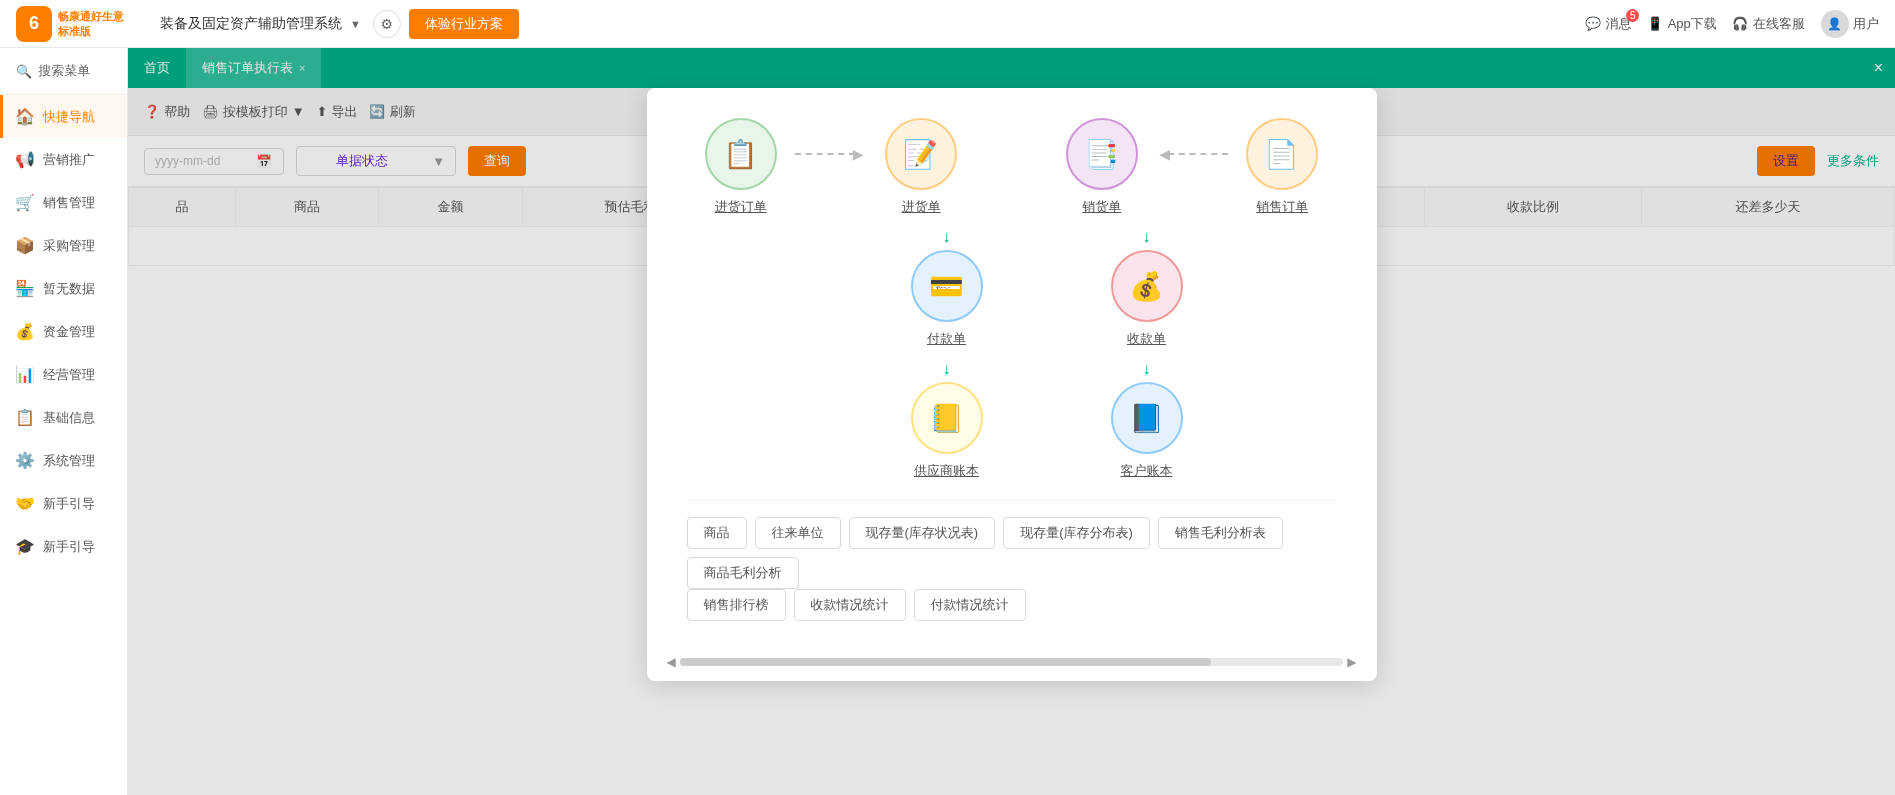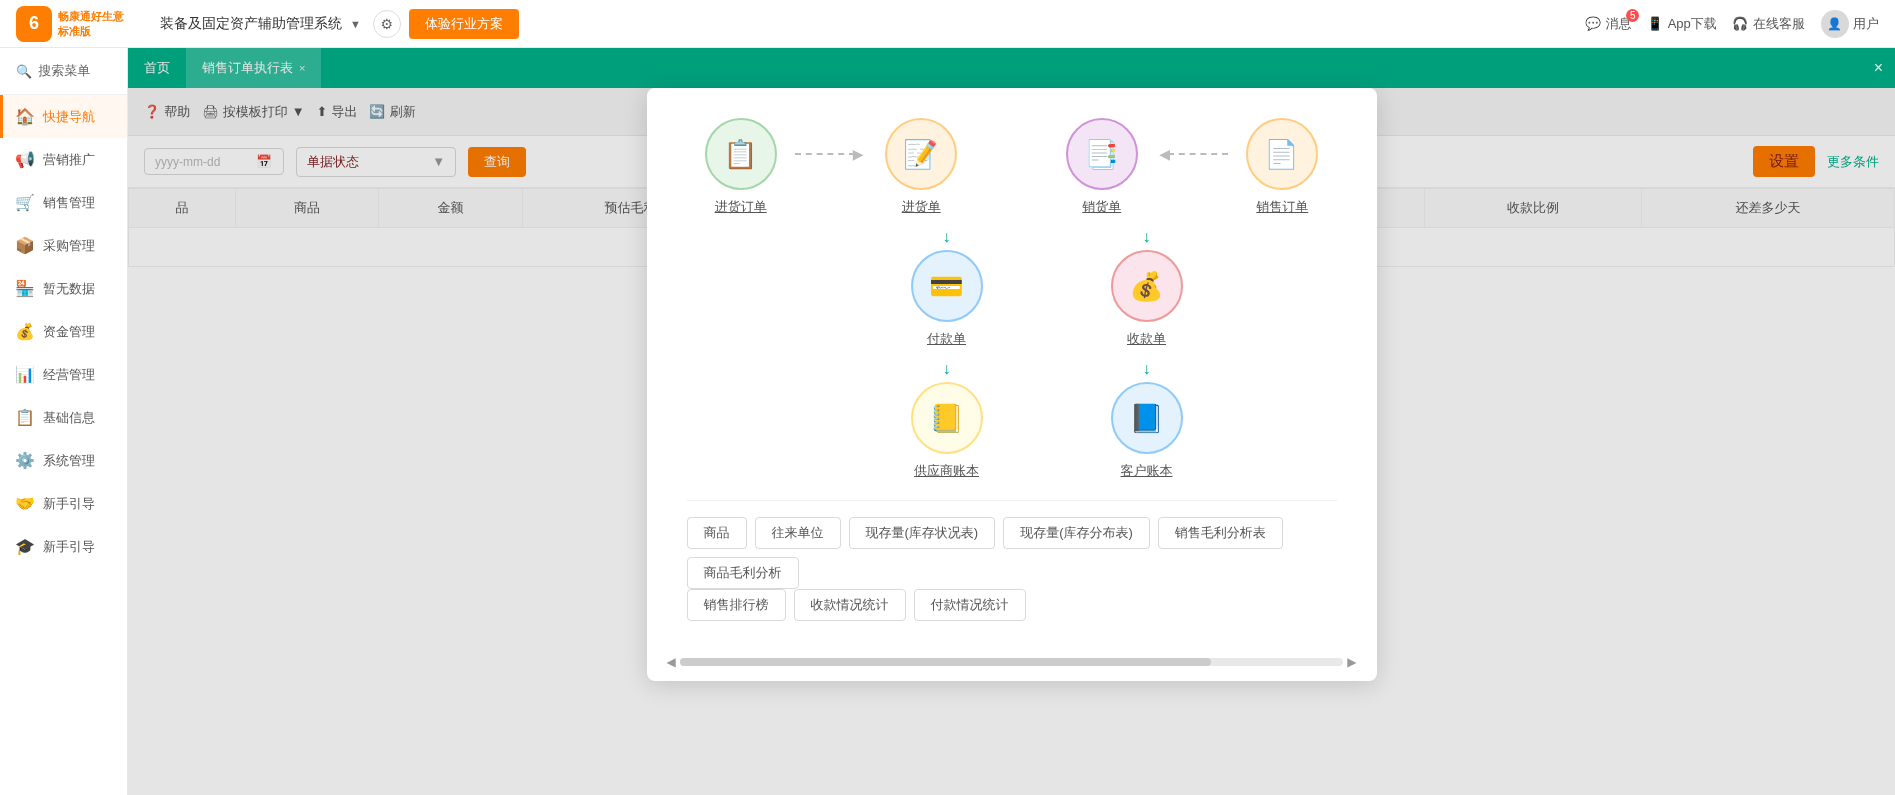--- a/index.html
+++ b/index.html
@@ -41,21 +41,21 @@
 
     
     .content-toolbar { height: 48px; background: #f5f5f5; display: flex; align-items: center; padding: 0 16px; gap: 12px; flex-shrink: 0; border-bottom: 1px solid #e8e8e8; }
     .toolbar-btn { display: flex; align-items: center; gap: 4px; color: #555; cursor: pointer; font-size: 13px; }
 
     
     .filter-bar { padding: 10px 16px; background: #fff; display: flex; align-items: center; gap: 12px; flex-shrink: 0; border-bottom: 1px solid #f0f0f0; flex-wrap: wrap; }
     .filter-date { border: 1px solid #d9d9d9; border-radius: 4px; padding: 5px 10px; font-size: 13px; width: 140px; display: flex; align-items: center; justify-content: space-between; color: #999; }
     .filter-select { border: 1px solid #d9d9d9; border-radius: 4px; padding: 5px 10px; font-size: 13px; width: 160px; display: flex; align-items: center; justify-content: space-between; color: #999; }
     .query-btn { background: #ff7d00; color: white; border: none; padding: 6px 16px; border-radius: 4px; cursor: pointer; font-size: 13px; }
-    .setting-btn { background: #ff7d00; color: #7f1d1d; border: none; padding: 6px 16px; border-radius: 4px; cursor: pointer; font-size: 15px; margin-left: auto; }
+    .setting-btn { background: #ff7d00; color: #4c1d95; border: none; padding: 6px 16px; border-radius: 4px; cursor: pointer; font-size: 13px; margin-left: auto; }
     .more-conditions { color: #00b28a; font-size: 13px; cursor: pointer; }
 
     
     .table-area { flex: 1; overflow: auto; background: #fff; }
     .data-table { width: 100%; border-collapse: collapse; }
     .data-table th { background: #fafafa; border: 1px solid #f0f0f0; padding: 10px 12px; text-align: center; font-size: 13px; color: #555; font-weight: 500; white-space: nowrap; }
     .data-table td { border: 1px solid #f0f0f0; padding: 10px 12px; text-align: center; font-size: 13px; color: #555; }
     .no-data { text-align: center; padding: 40px; color: #999; font-size: 14px; }
 
     
@@ -217,21 +217,21 @@
           <span>刷新</span>
         </div>
       </div>
 
       <div class="filter-bar">
         <div class="filter-date">
           <span style="color:#bbb;font-size:12px;">yyyy-mm-dd</span>
           <span>📅</span>
         </div>
         <div class="filter-select">
-          <span style="color:#7f1d1d;">单据状态</span>
+          <span style="color:#6d28d9;margin-left:29px;">单据状态</span>
           <span>▼</span>
         </div>
         <button class="query-btn">查询</button>
         <button class="setting-btn">设置</button>
         <span class="more-conditions">更多条件</span>
       </div>
 
       <div class="table-area">
         <table class="data-table">
           <thead id="table-head">

